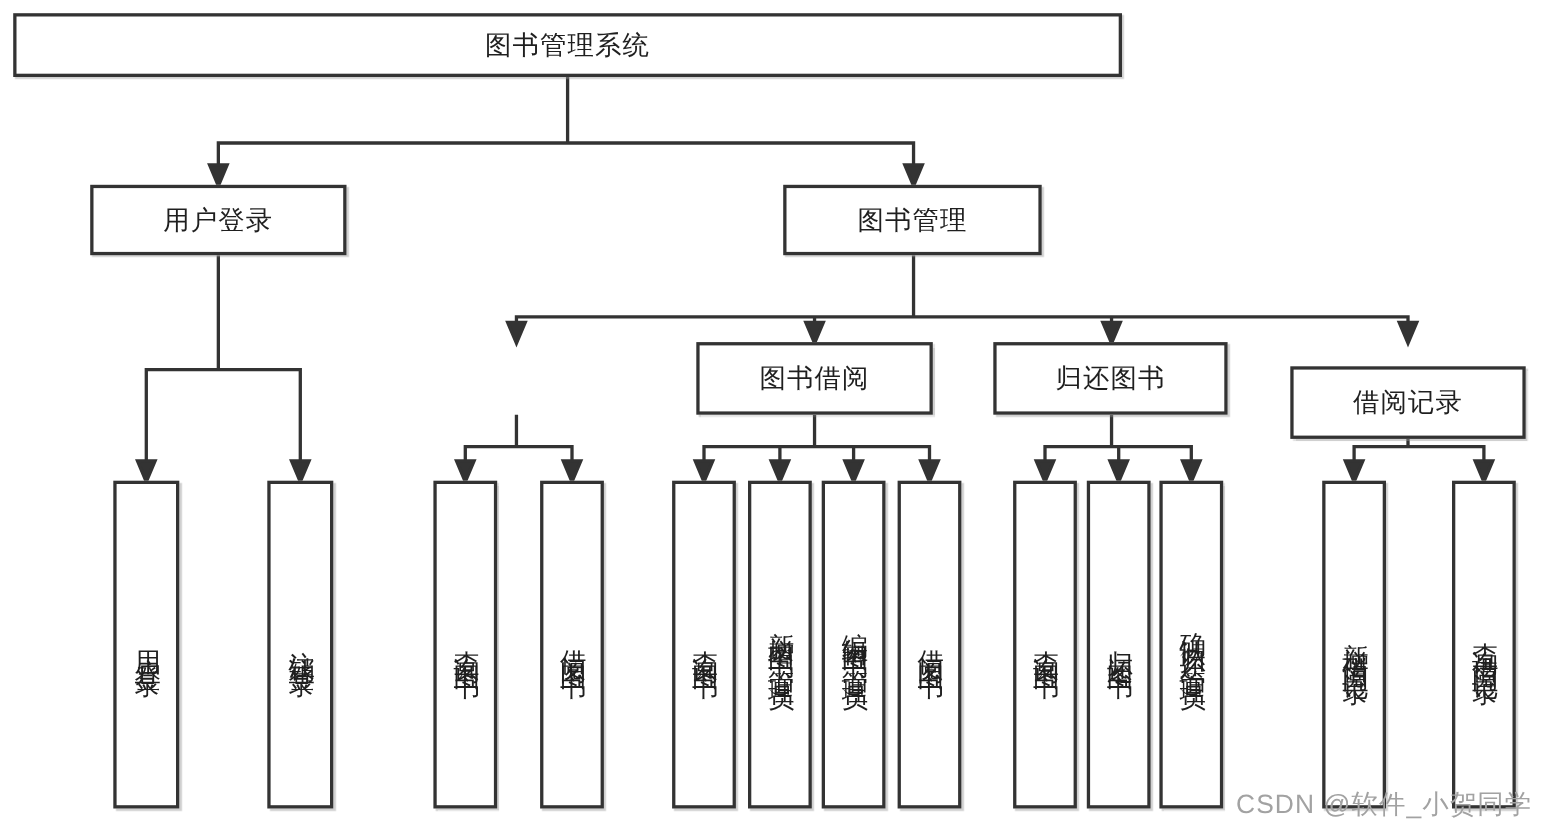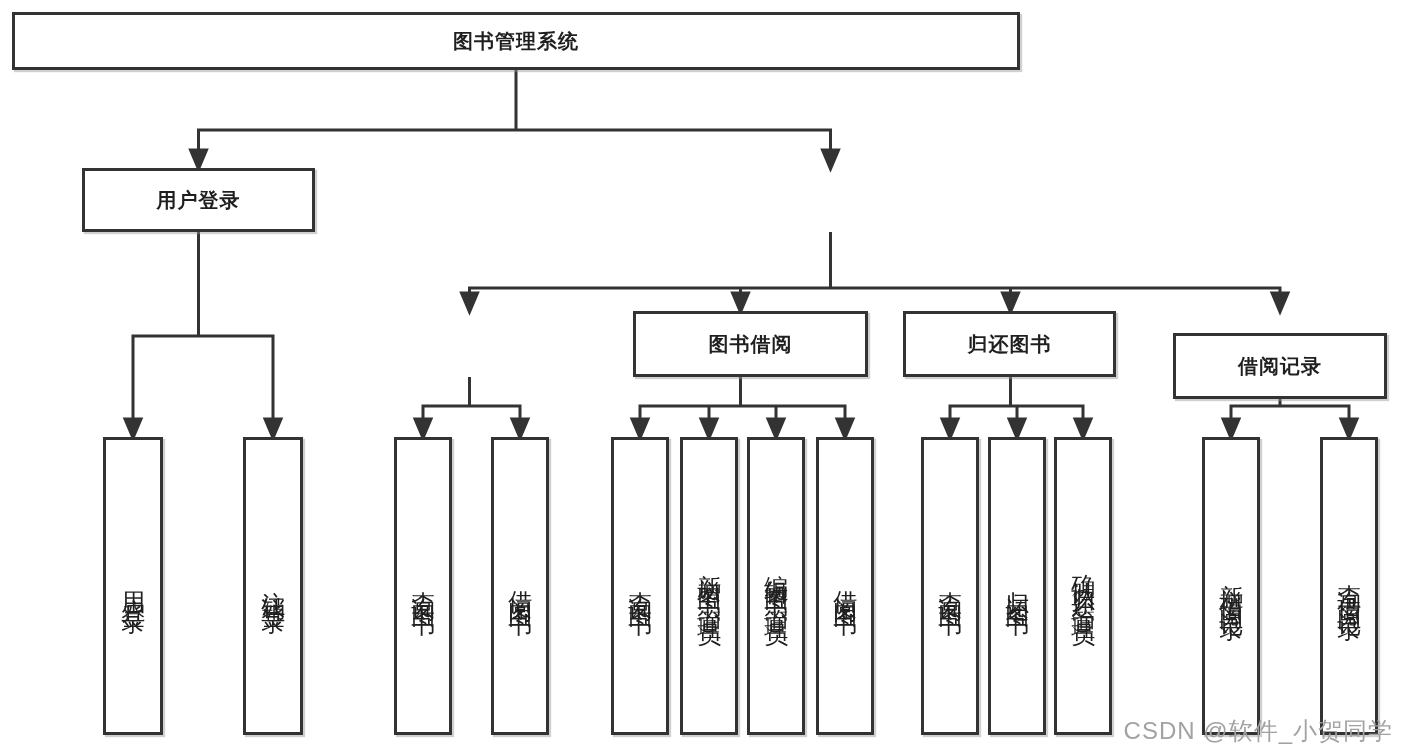--- a/index.html
+++ b/index.html
@@ -20,22 +20,22 @@
   .node{
     position:absolute;
     box-sizing:border-box;
     border:3px solid var(--line);
     background:#fff;
     display:flex;align-items:center;justify-content:center;
     box-shadow:2px 2px 1px rgba(150,150,150,0.45);
     z-index:2;
   }
   .hlabel{
-    font-size:20px;color:var(--text);
-    letter-spacing:1px;white-space:nowrap;font-weight:bold;
+    font-size:24px;color:var(--text);
+    letter-spacing:1px;white-space:nowrap;
   }
   .vlabel{
     writing-mode:vertical-rl;
     text-orientation:mixed;
     font-size:24px;color:var(--text);
     letter-spacing:7px;
     line-height:1.1;
   }
   .watermark{
     position:absolute;
@@ -97,22 +97,25 @@
     </g>
   </svg>
 
   <div class="node" style="left:12px;top:12px;width:1008px;height:58px;">
     <span class="hlabel">图书管理系统</span>
   </div>
 
   <div class="node" style="left:82px;top:168px;width:233px;height:64px;">
     <span class="hlabel">用户登录</span>
   </div>
+  <div class="node" style="left:712px;top:168px;width:235px;height:64px;">
+    <span class="hlabel">图书管理</span>
+  </div>
 
-  <div class="node" style="left:633px;top:311px;width:235px;height:66px;">
+  <div class="node" style="left:633px;top:311px;width:215px;height:66px;">
     <span class="hlabel">图书借阅</span>
   </div>
   <div class="node" style="left:903px;top:311px;width:213px;height:66px;">
     <span class="hlabel">归还图书</span>
   </div>
   <div class="node" style="left:1173px;top:311px;width:214px;height:66px;margin-top:22px;">
     <span class="hlabel">借阅记录</span>
   </div>
 
   <div class="node" style="left:103px;top:437px;width:60px;height:298px;">

